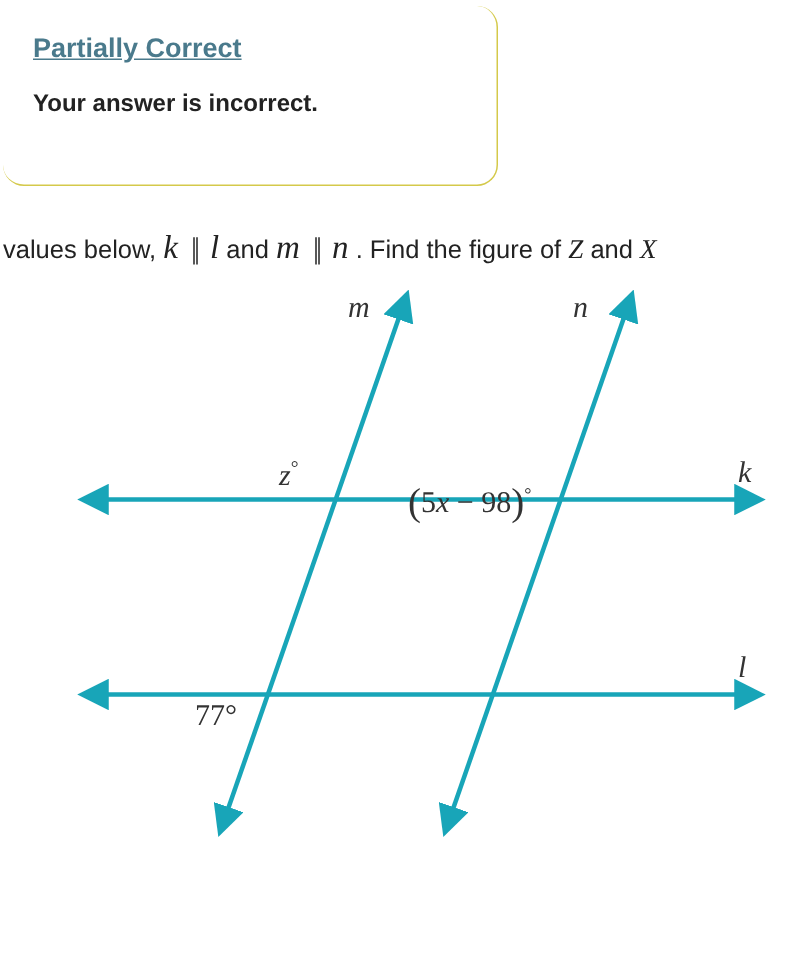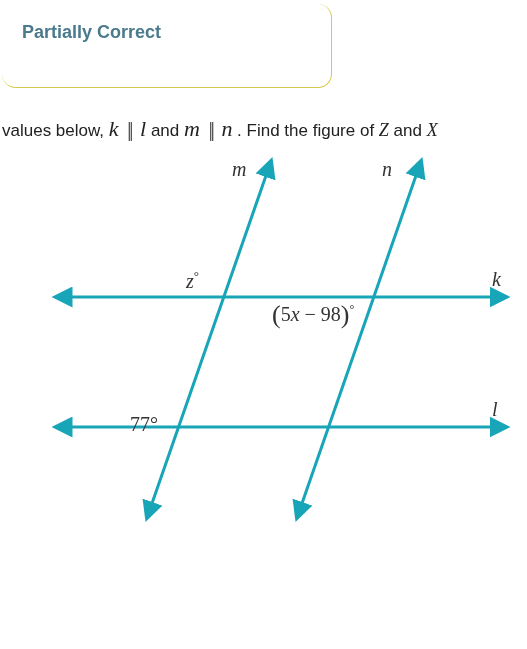--- a/index.html
+++ b/index.html
@@ -22,20 +22,21 @@
     border-top-left-radius: 0;
     border-top: none;
     border-left: none;
     position: relative;
   }
   .feedback-title {
     color: #4a7a8c;
     font-size: 18px;
     font-weight: 600;
     margin-bottom: 18px;
+    text-decoration: underline;
   }
   .feedback-main {
     font-size: 16px;
     font-weight: 600;
     color: #222;
     margin-bottom: 18px;
   }
   .feedback-list {
     margin: 0 0 0 28px;
     padding: 0;
@@ -100,20 +101,21 @@
     vertical-align: -2px;
   }
   .expr-label .it { font-style: italic; }
   .expr-label .deg { font-size: 12px; vertical-align: super; }
 </style>
 </head>
 <body>
 
 <div class="feedback-box">
   <div class="feedback-title">Partially Correct</div>
+  <div class="feedback-main">Your answer is incorrect.</div>
 </div>
 
 <div class="problem-text">
   <span>values below, </span>
   <span class="mathvar">k</span>
   <span class="parallel">||</span>
   <span class="mathvar">l</span>
   <span> and </span>
   <span class="mathvar">m</span>
   <span class="parallel">||</span>
@@ -143,18 +145,18 @@
 
   <div class="line-label" style="left:232px; top:6px;">m</div>
   <div class="line-label" style="left:382px; top:6px;">n</div>
   <div class="line-label" style="left:492px; top:116px;">k</div>
   <div class="line-label" style="left:492px; top:246px;">l</div>
 
   <div class="angle-label" style="left:186px; top:116px;">
     <span>z</span><span style="font-style:normal;font-size:13px;vertical-align:super;">°</span>
   </div>
 
-  <div class="expr-label" style="left:272px; top:148px;">
+  <div class="expr-label" style="left:272px; top:132px;">
     <span class="paren">(</span><span>5</span><span class="it">x</span><span> − </span><span>98</span><span class="paren">)</span><span class="deg">°</span>
   </div>
 
-  <div class="angle-label" style="left:130px; top:261px; font-style:normal;">77°</div>
+  <div class="angle-label" style="left:130px; top:278px; font-style:normal;">77°</div>
 </div>
 
 </body></html>

